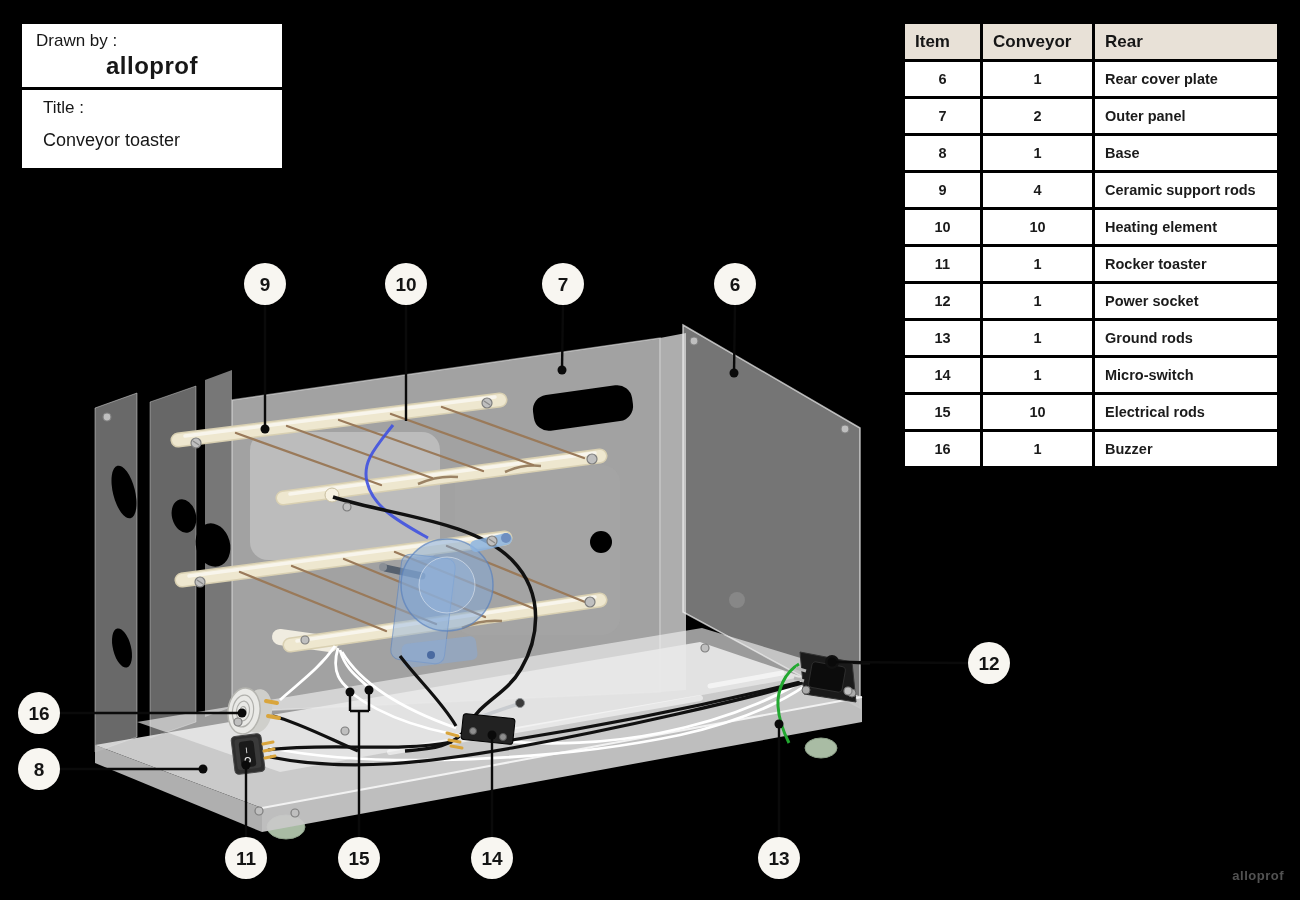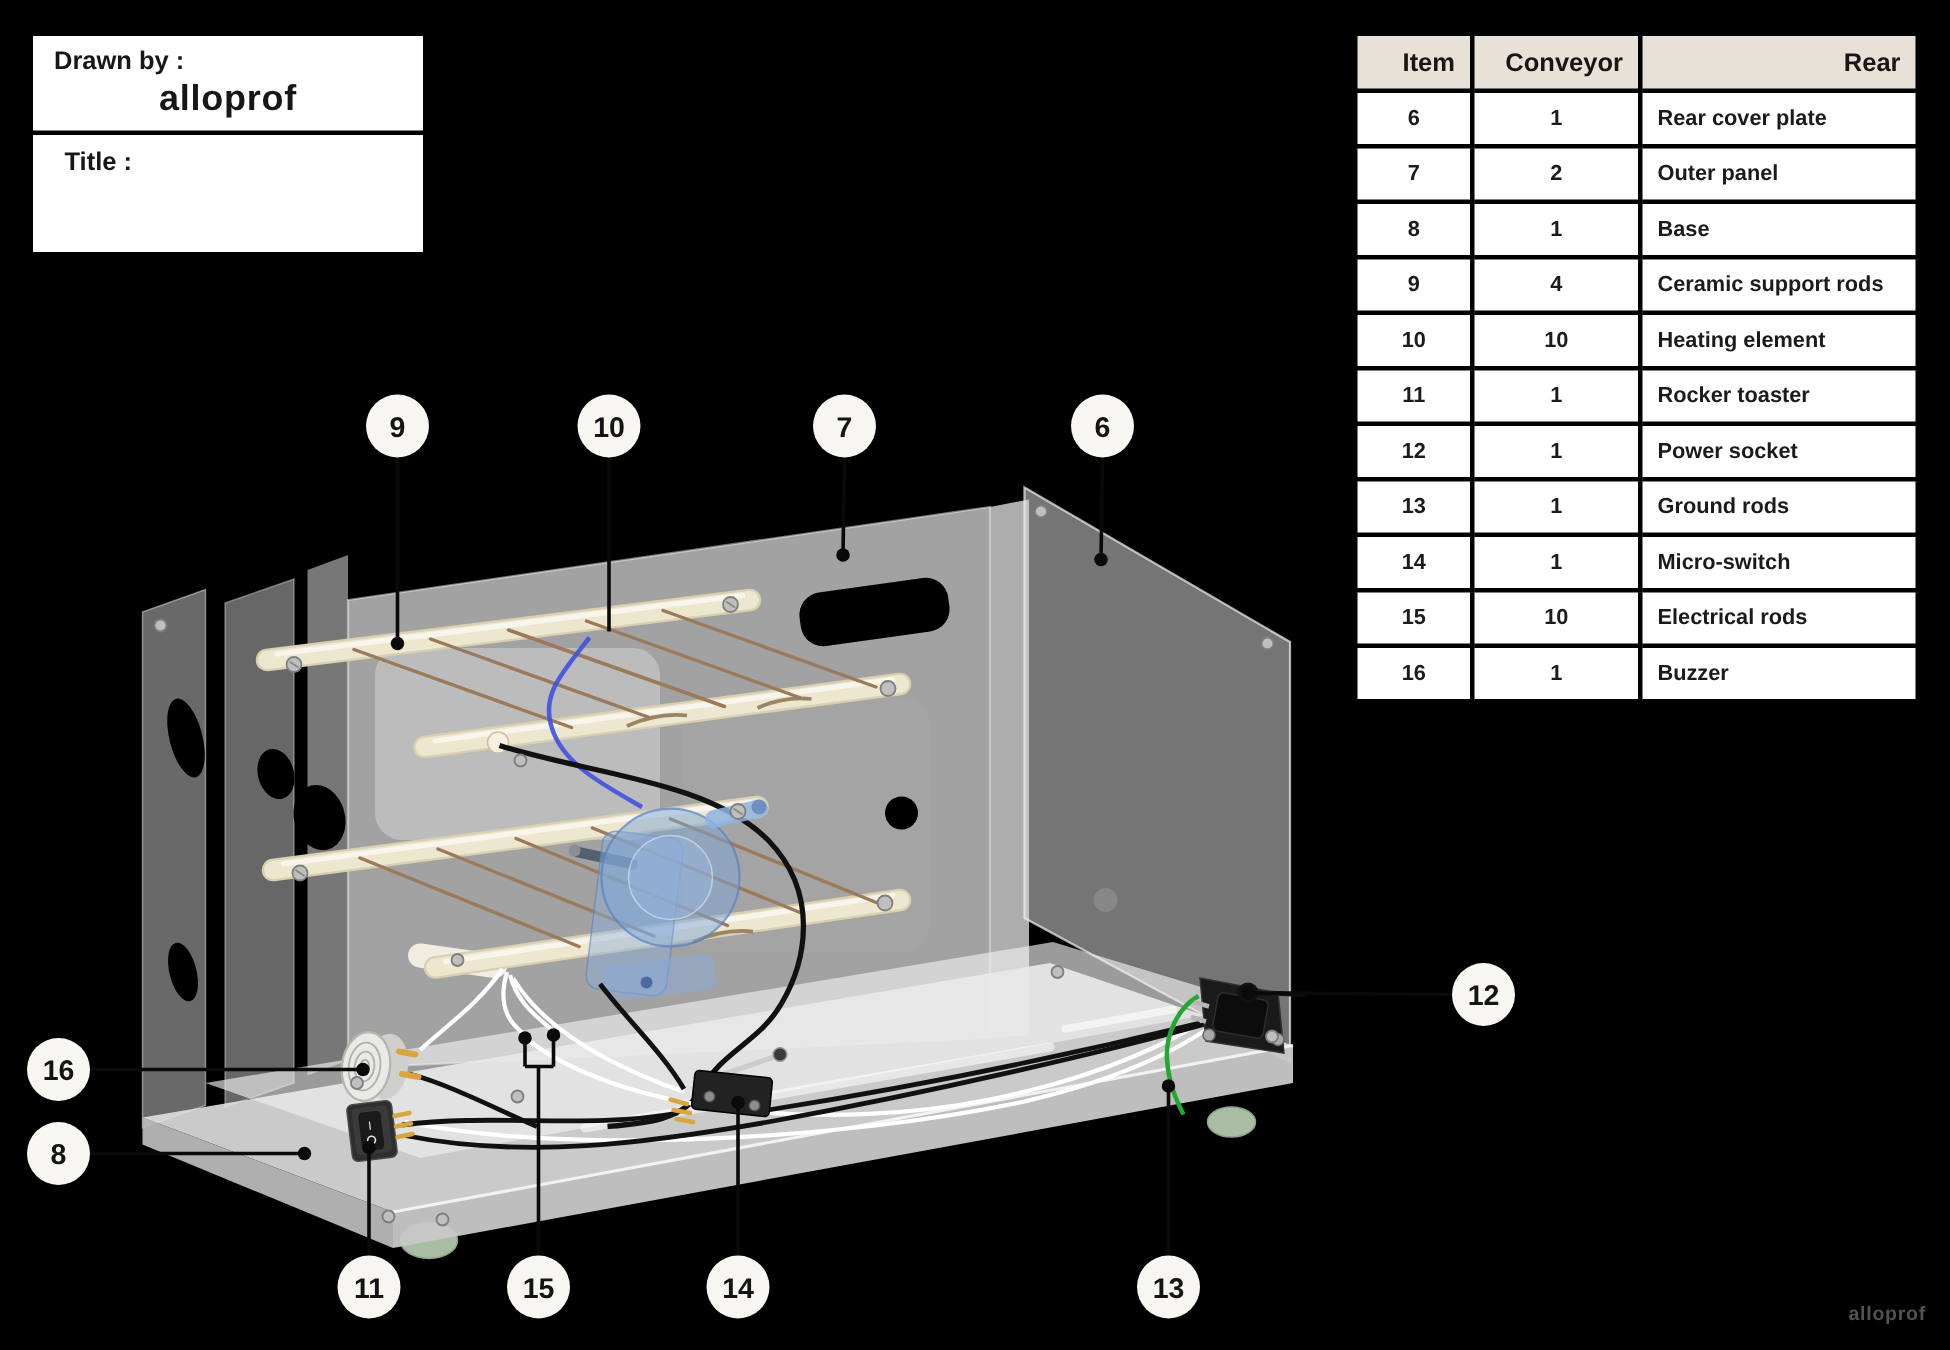--- a/index.html
+++ b/index.html
@@ -3,30 +3,30 @@
 <meta charset="utf-8">
 <style>
   html,body{margin:0;padding:0}
   body{width:1300px;height:900px;background:#000;position:relative;overflow:hidden;
        font-family:"Liberation Sans",sans-serif}
 
   
   .title-block{position:absolute;left:20px;top:22px;width:260px;background:#fff;
                border:2px solid #000;color:#171717}
   .tb-top{height:66px;border-bottom:3px solid #000;padding:7px 14px;box-sizing:border-box}
-  .tb-label{font-weight:bold;font-size:17px}
+  .tb-label{font-weight:normal;font-size:17px}
   .tb-logo{text-align:center;font-size:24px;font-weight:bold;letter-spacing:.5px;margin-top:1px}
   .tb-bottom{height:78px;padding:8px 21px;box-sizing:border-box}
   .tb-title{font-size:18px;margin-top:12px}
 
   
   table.parts{position:absolute;left:902px;top:21px;border-collapse:collapse;background:#000}
   table.parts th,table.parts td{border:3px solid #000;background:#fff;height:37px;
       box-sizing:border-box;padding:0 10px;font-weight:bold;font-size:14.5px;color:#1b1b1b}
-  table.parts th{background:#e8e1d7;font-size:17px;text-align:right;height:38px;color:#161616}
+  table.parts th{background:#e8e1d7;font-size:17px;text-align:left;height:38px;color:#161616}
   table.parts td.center{text-align:center}
   .col-item{width:78px}.col-qty{width:112px}.col-name{width:185px}
 
   .watermark{position:absolute;right:16px;bottom:17px;color:#525252;
              font-size:13px;font-weight:bold;letter-spacing:.5px}
 
   svg.scene{position:absolute;left:0;top:0}
   .callout-num{font:700 19px "Liberation Sans",sans-serif;fill:#141414;text-anchor:middle}
   .leader{stroke:#0a0a0a;stroke-width:2.4;fill:none}
   .ldot{fill:#0a0a0a}
@@ -304,20 +304,21 @@
   </g>
 </svg>
 
 <div class="title-block">
   <div class="tb-top">
     <div class="tb-label">Drawn by :</div>
     <div class="tb-logo">alloprof</div>
   </div>
   <div class="tb-bottom">
     <div class="tb-label">Title :</div>
+    <div class="tb-title">Conveyor toaster</div>
   </div>
 </div>
 
 <table class="parts">
   <colgroup>
       <col class="col-item">
       <col class="col-qty">
       <col class="col-name">
     </colgroup>
   <thead>

